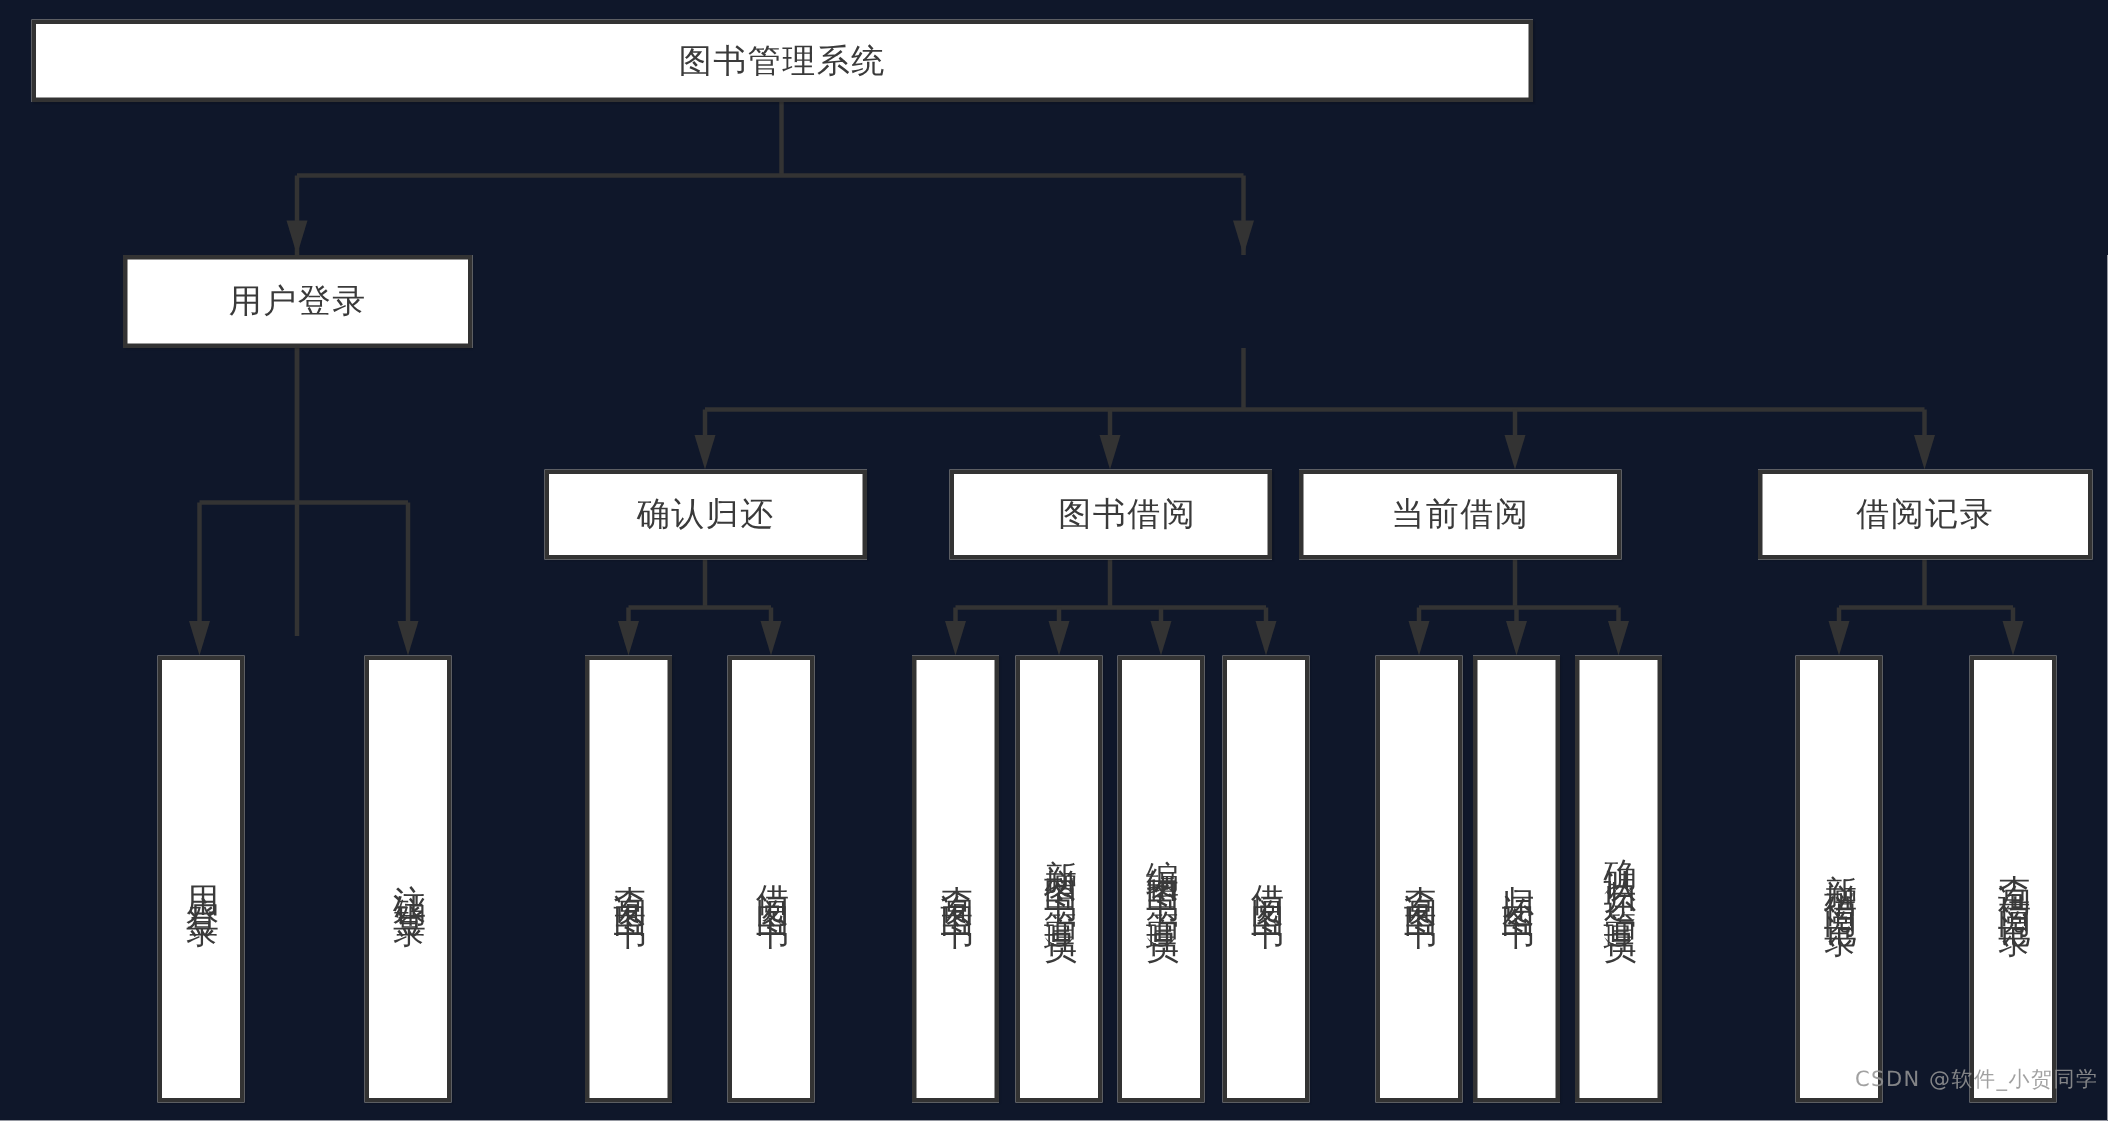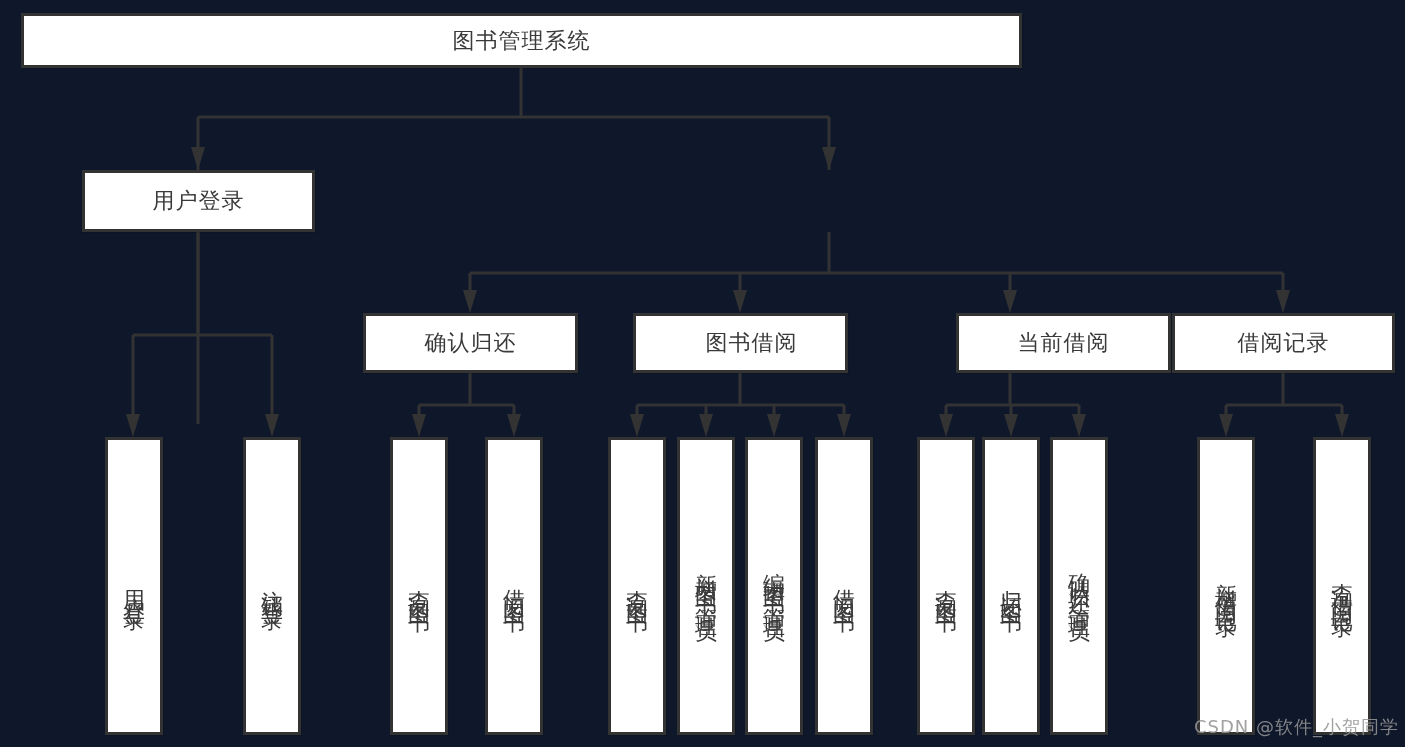--- a/index.html
+++ b/index.html
@@ -33,22 +33,22 @@
   .node.v {
     writing-mode: vertical-rl;
     text-orientation: mixed;
     font-size: 22px;
     letter-spacing: 7px;
     line-height: 1;
   }
   .watermark {
     position: absolute;
     right: 6px;
-    bottom: 8px;
-    font-size: 18px;
+    bottom: 18px;
+    font-size: 14px;
     color: rgba(148, 148, 148, 0.88);
     z-index: 3;
     letter-spacing: 1px;
     white-space: nowrap;
   }
 </style>
 </head>
 <body>
 
 <div id="canvas">
@@ -121,21 +121,21 @@
       <polygon points="1335,414 1349,414 1342,437"></polygon>
     </g>
   </svg>
 
   <div class="node h" style="left:21px; top:13px; width:1001px; height:55px;">图书管理系统</div>
 
   <div class="node h" style="left:82px; top:170px; width:233px; height:62px;">用户登录</div>
 
   <div class="node h" style="left:363px; top:313px; width:215px; height:60px;">确认归还</div>
   <div class="node h" style="left:633px; top:313px; width:215px; height:60px;padding-left:22px;">图书借阅</div>
-  <div class="node h" style="left:956px; top:313px; width:215px; height:60px;">当前借阅</div>
+  <div class="node h" style="left:866px; top:313px; width:215px; height:60px;">当前借阅</div>
   <div class="node h" style="left:1172px; top:313px; width:223px; height:60px;">借阅记录</div>
 
   <div class="node v" style="left:105px; top:437px; width:58px; height:298px;">用户登录</div>
   <div class="node v" style="left:243px; top:437px; width:58px; height:298px;">注销登录</div>
 
   <div class="node v" style="left:390px; top:437px; width:58px; height:298px;">查询图书</div>
   <div class="node v" style="left:485px; top:437px; width:58px; height:298px;">借阅图书</div>
 
   <div class="node v" style="left:608px; top:437px; width:58px; height:298px;">查询图书</div>
   <div class="node v" style="left:677px; top:437px; width:58px; height:298px;">新增图书（管理员）</div>

